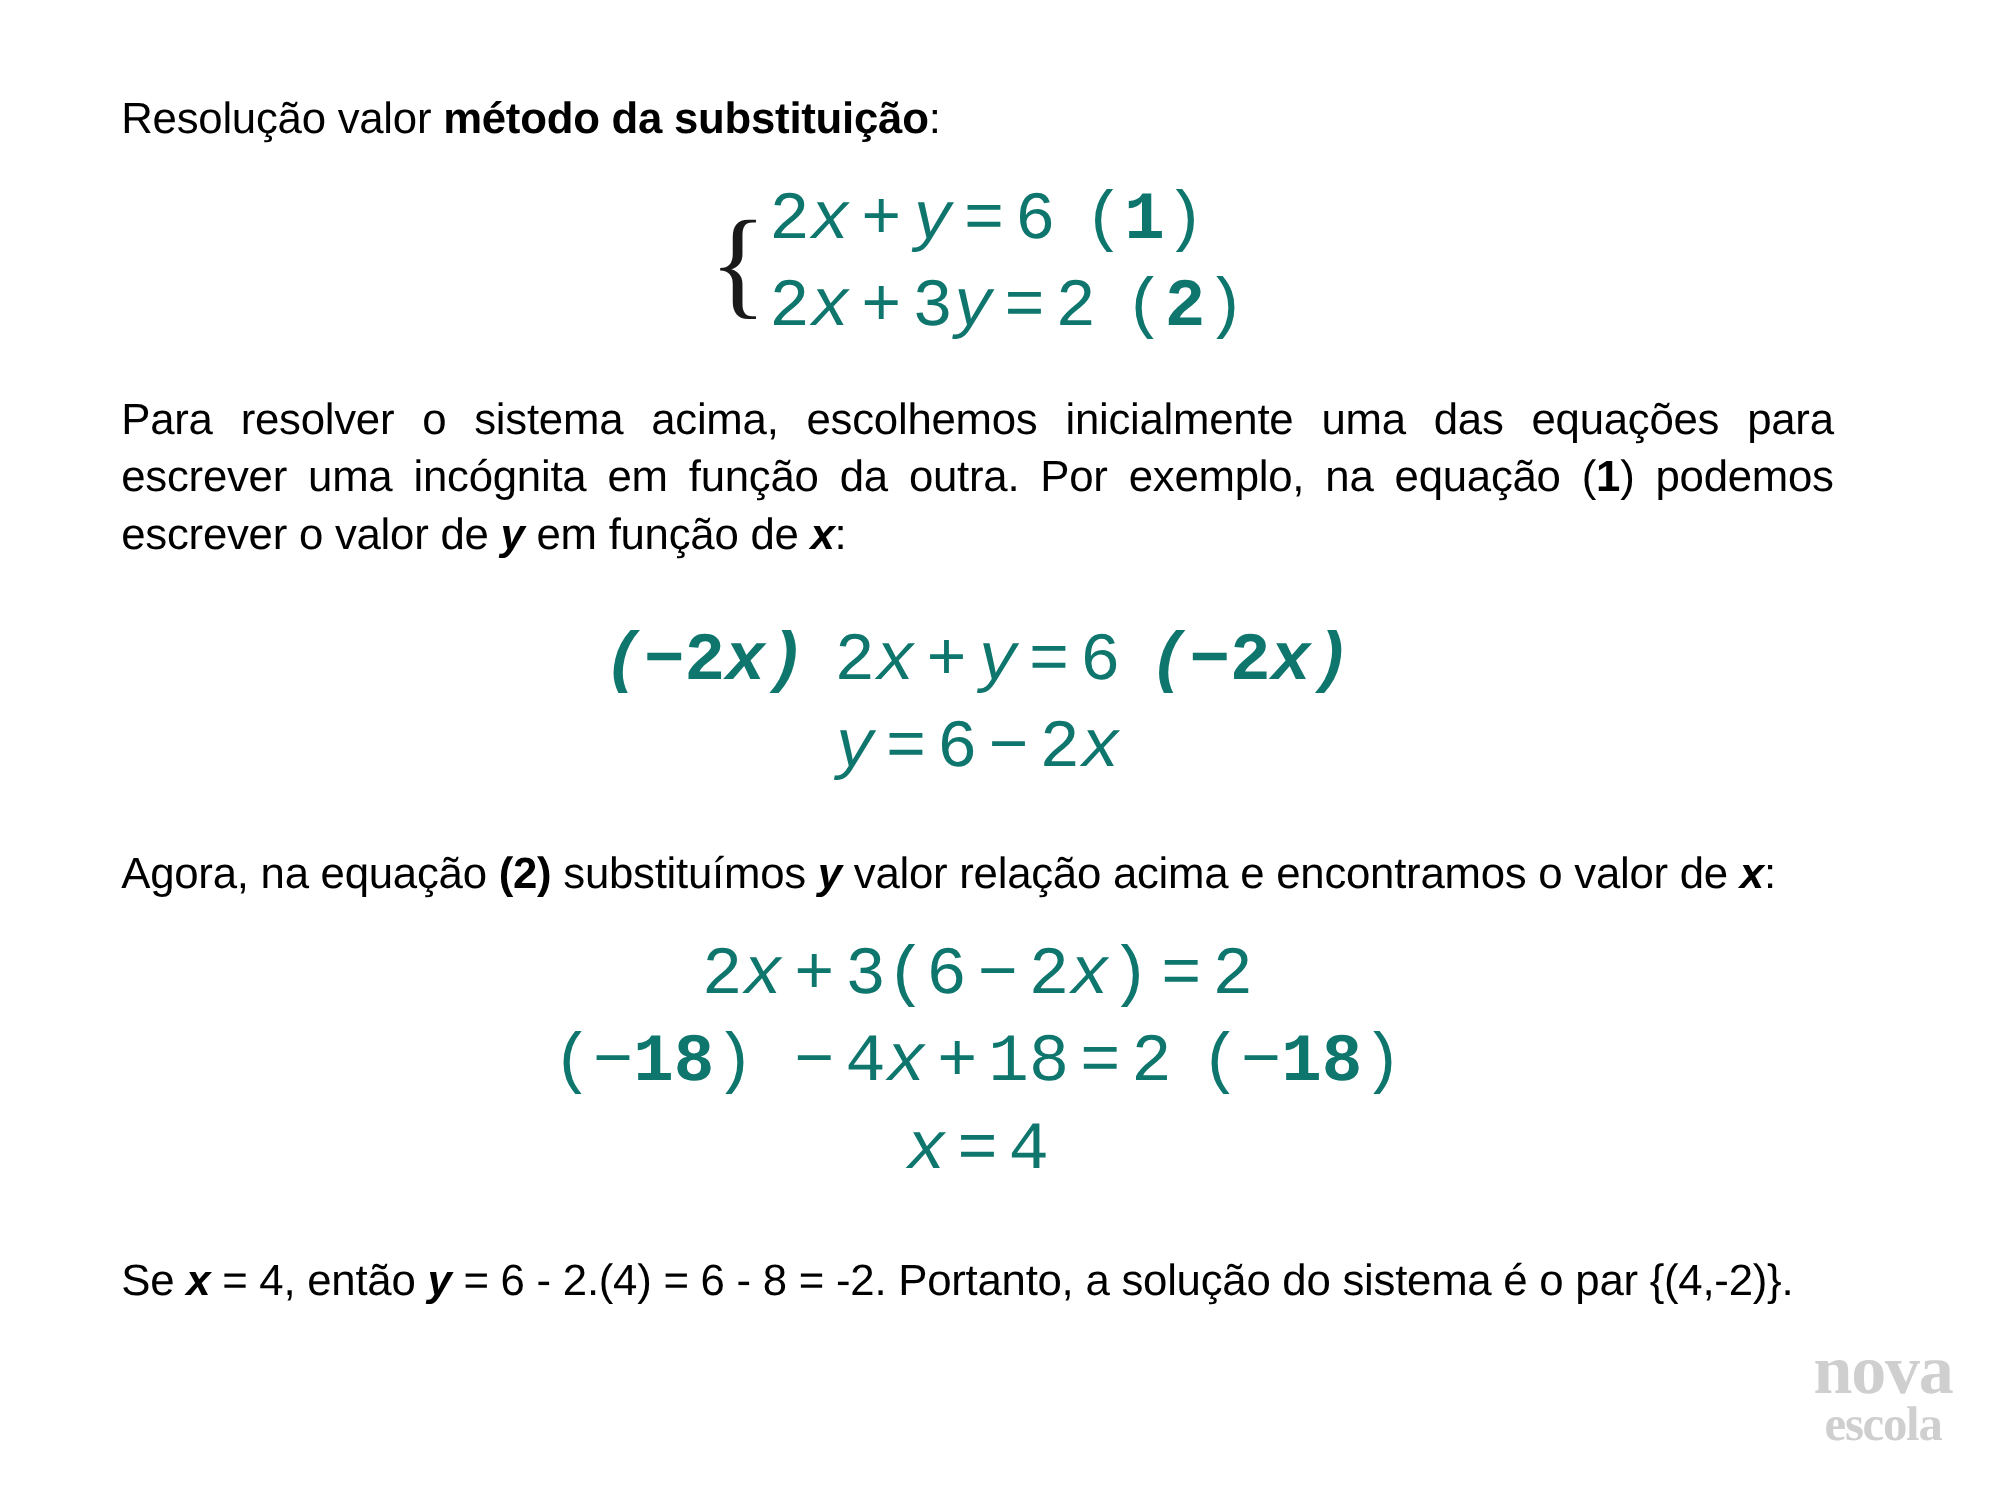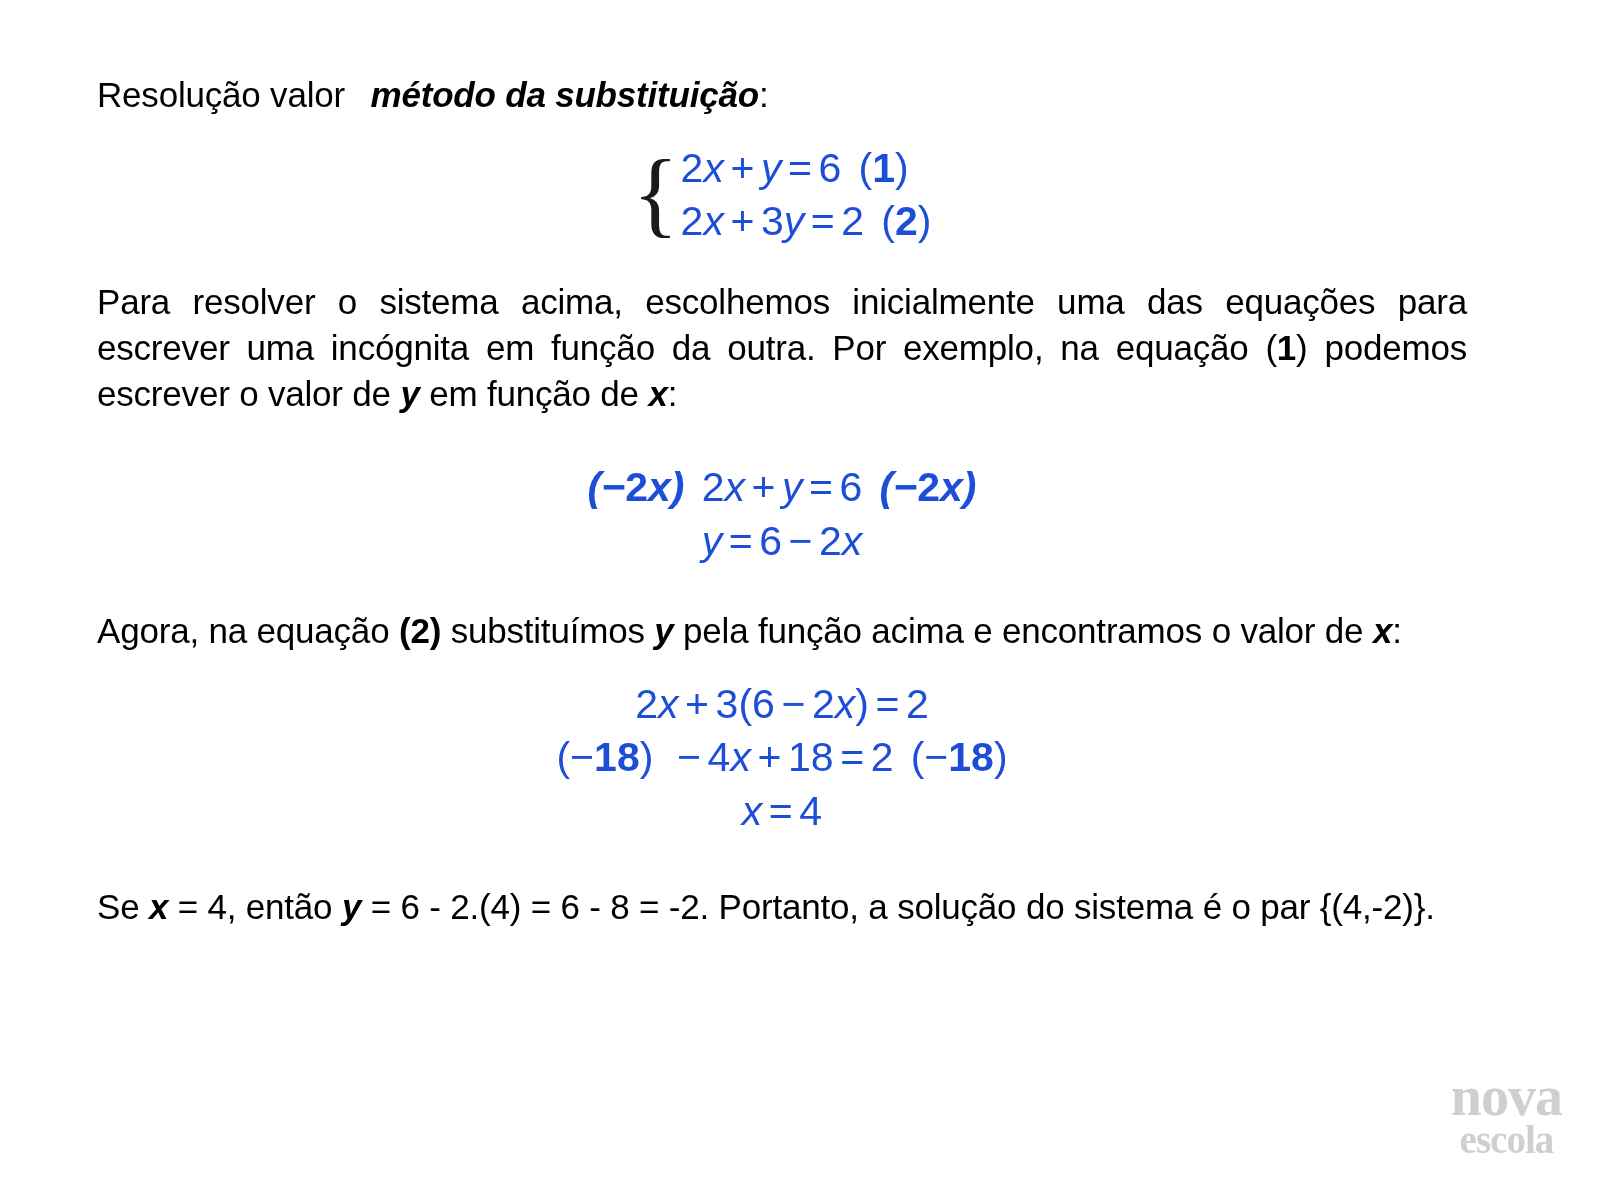--- a/index.html
+++ b/index.html
@@ -42,33 +42,31 @@
   }
   .para.justified {
     text-align: justify;
     text-align-last: left;
   }
   .para b {
     font-weight: bold;
   }
   .para .bi {
     font-weight: bold;
-    font-style: italic;
-    margin-left: 16px;
   }
   .para .var {
     font-weight: bold;
     font-style: italic;
   }
 
   
   .math {
-    font-family: Liberation Sans, sans-serif;
-    font-size: 41px;
-    color: #1d4ed8;
+    font-family: Liberation Mono, monospace;
+    font-size: 54px;
+    color: #0f766e;
     text-align: center;
     line-height: 1.30;
     white-space: nowrap;
   }
   .math .it {
     font-style: italic;
   }
   .math .bd {
     font-weight: bold;
   }
@@ -159,21 +157,21 @@
     <p class="para justified"><span>Para resolver o sistema acima, escolhemos inicialmente uma das equações para escrever uma incógnita em função da outra. Por exemplo, na equação (</span><b>1</b><span>) podemos escrever o valor de </span><span class="var">y</span><span> em função de </span><span class="var">x</span><span>:</span></p>
 
     <div class="sp-c"></div>
 
     <div class="math"><span class="bdit">(−</span><span class="bd">2</span><span class="bdit">x</span><span class="bdit gap-l">)</span><span>2</span><span class="it">x</span><span class="op">+</span><span class="it">y</span><span class="op">=</span><span>6</span><span class="bdit gap-r">(−</span><span class="bd">2</span><span class="bdit">x</span><span class="bdit">)</span></div>
 
     <div class="math"><span class="it">y</span><span class="op">=</span><span>6</span><span class="op">−</span><span>2</span><span class="it">x</span></div>
 
     <div class="sp-e"></div>
 
-    <p class="para"><span>Agora, na equação </span><b>(2)</b><span> substituímos </span><span class="var">y</span><span> pela função acima e encontramos o valor de </span><span class="var">x</span><span>:</span></p>
+    <p class="para"><span>Agora, na equação </span><b>(2)</b><span> substituímos </span><span class="var">y</span><span> valor relação acima e encontramos o valor de </span><span class="var">x</span><span>:</span></p>
 
     <div class="sp-a"></div>
 
     <div class="math"><span>2</span><span class="it">x</span><span class="op">+</span><span>3</span><span>(</span><span>6</span><span class="op">−</span><span>2</span><span class="it">x</span><span>)</span><span class="op">=</span><span>2</span></div>
 
 
     <div class="math"><span>(−</span><span class="bd">18</span><span class="gap-l">)</span><span class="op">−</span><span>4</span><span class="it">x</span><span class="op">+</span><span>18</span><span class="op">=</span><span>2</span><span class="gap-r">(−</span><span class="bd">18</span><span>)</span></div>
 
 
     <div class="math"><span class="it">x</span><span class="op">=</span><span>4</span></div>

